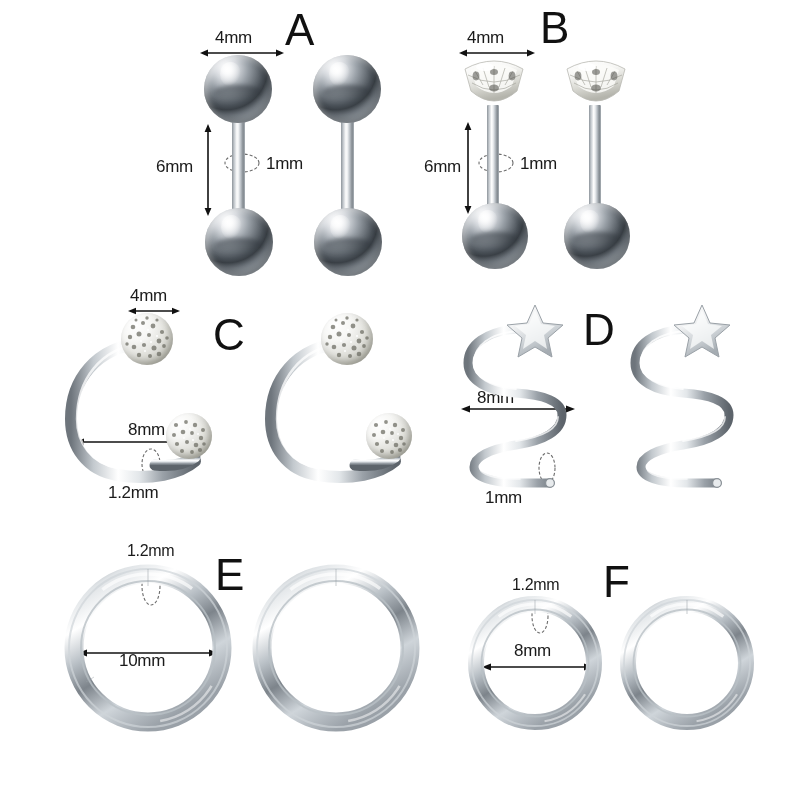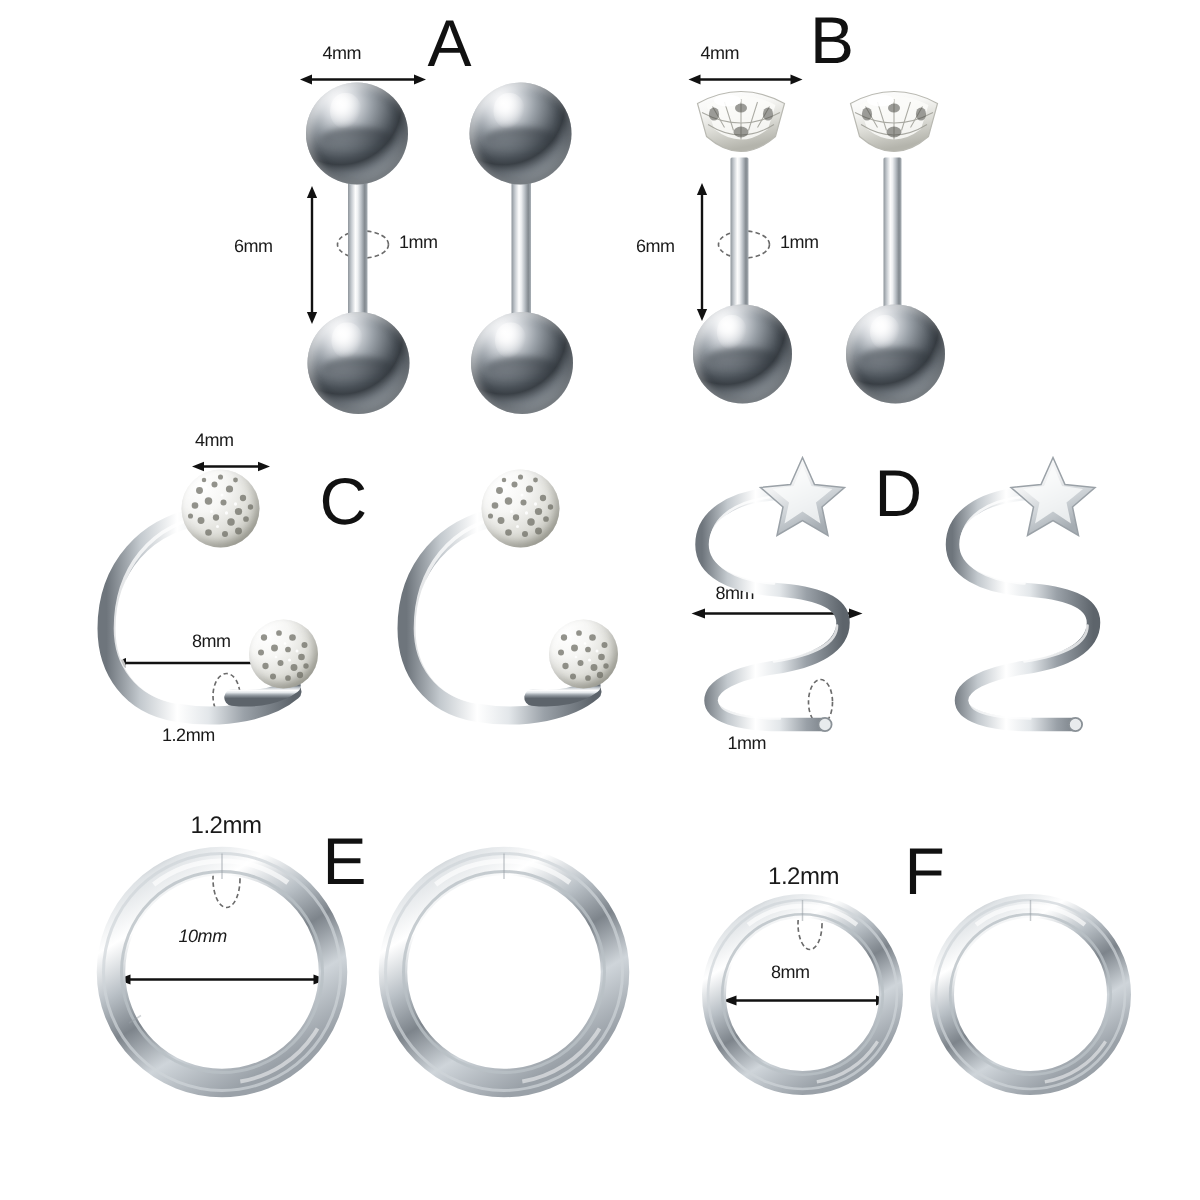--- a/index.html
+++ b/index.html
@@ -10,21 +10,21 @@
     overflow:hidden;
     position:relative;
   }
   .canvas{position:absolute;left:0;top:0;width:800px;height:800px;}
   .item{position:absolute;}
 
   
   .dim{
     position:absolute;
     font-family:"Liberation Sans", sans-serif;
-    font-size:12px;
+    font-size:17px;
     color:#1a1a1a;
     white-space:nowrap;
     letter-spacing:-0.3px;
   }
   .dim.small{font-size:16px;}
 
   
   .letter{
     position:absolute;
     font-family:"Liberation Sans", sans-serif;
@@ -437,21 +437,21 @@
 
   <div class="item">
 
     <div class="letter" style="left:215px;top:553px;">E</div>
 
     <div class="dim small" style="left:127px;top:542px;">1.2mm</div>
     <svg class="arrowsvg" style="left:136px;top:566px;width:30px;height:40px;">
       <ellipse cx="15" cy="20" rx="9" ry="19" fill="none" stroke="#6b6b6b" stroke-width="1.1" stroke-dasharray="3 2"></ellipse>
     </svg>
 
-    <div class="dim" style="left:119px;top:617px;font-style:italic;">10mm</div>
+    <div class="dim" style="left:119px;top:651px;">10mm</div>
     <svg class="arrowsvg" style="left:78px;top:648px;width:140px;height:12px;">
       <line x1="5" y1="5" x2="135" y2="5" stroke="#111" stroke-width="1.6"></line>
       <polygon points="0,5 9,1.6 9,8.4" fill="#111"></polygon>
       <polygon points="140,5 131,1.6 131,8.4" fill="#111"></polygon>
     </svg>
 
     <svg class="ring" style="left:62px;top:562px;width:172px;height:172px;">
       <circle cx="86" cy="86" r="74" fill="none" stroke="url(#ringOuter)" stroke-width="19"></circle>
       <circle cx="86" cy="86" r="79" fill="none" stroke="#cfd4d8" stroke-width="2" opacity="0.7"></circle>
       <circle cx="86" cy="86" r="67" fill="none" stroke="#b9c0c6" stroke-width="2" opacity="0.8"></circle>

